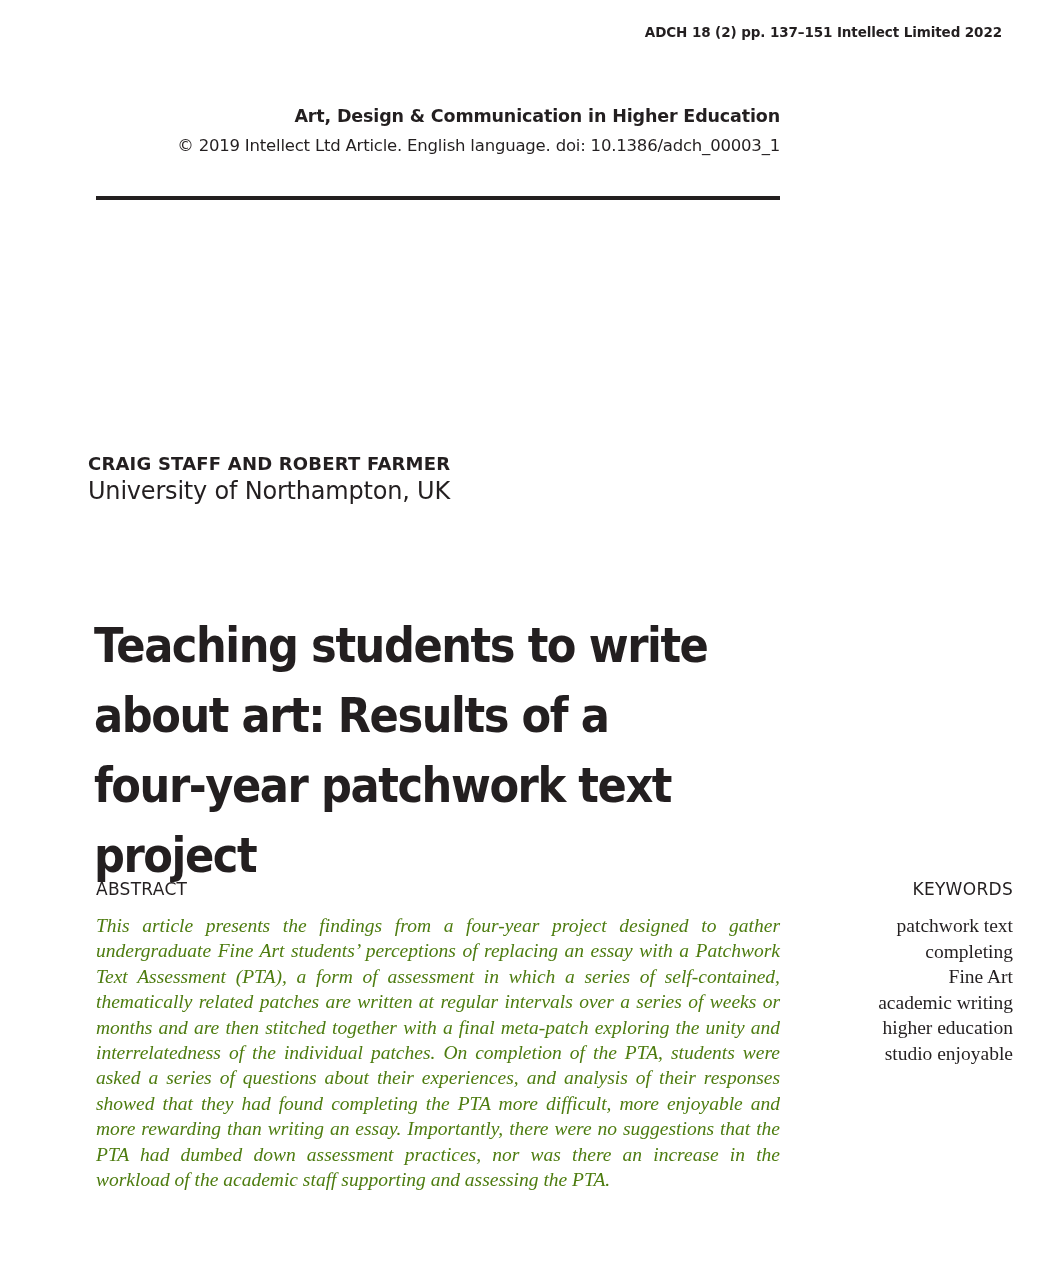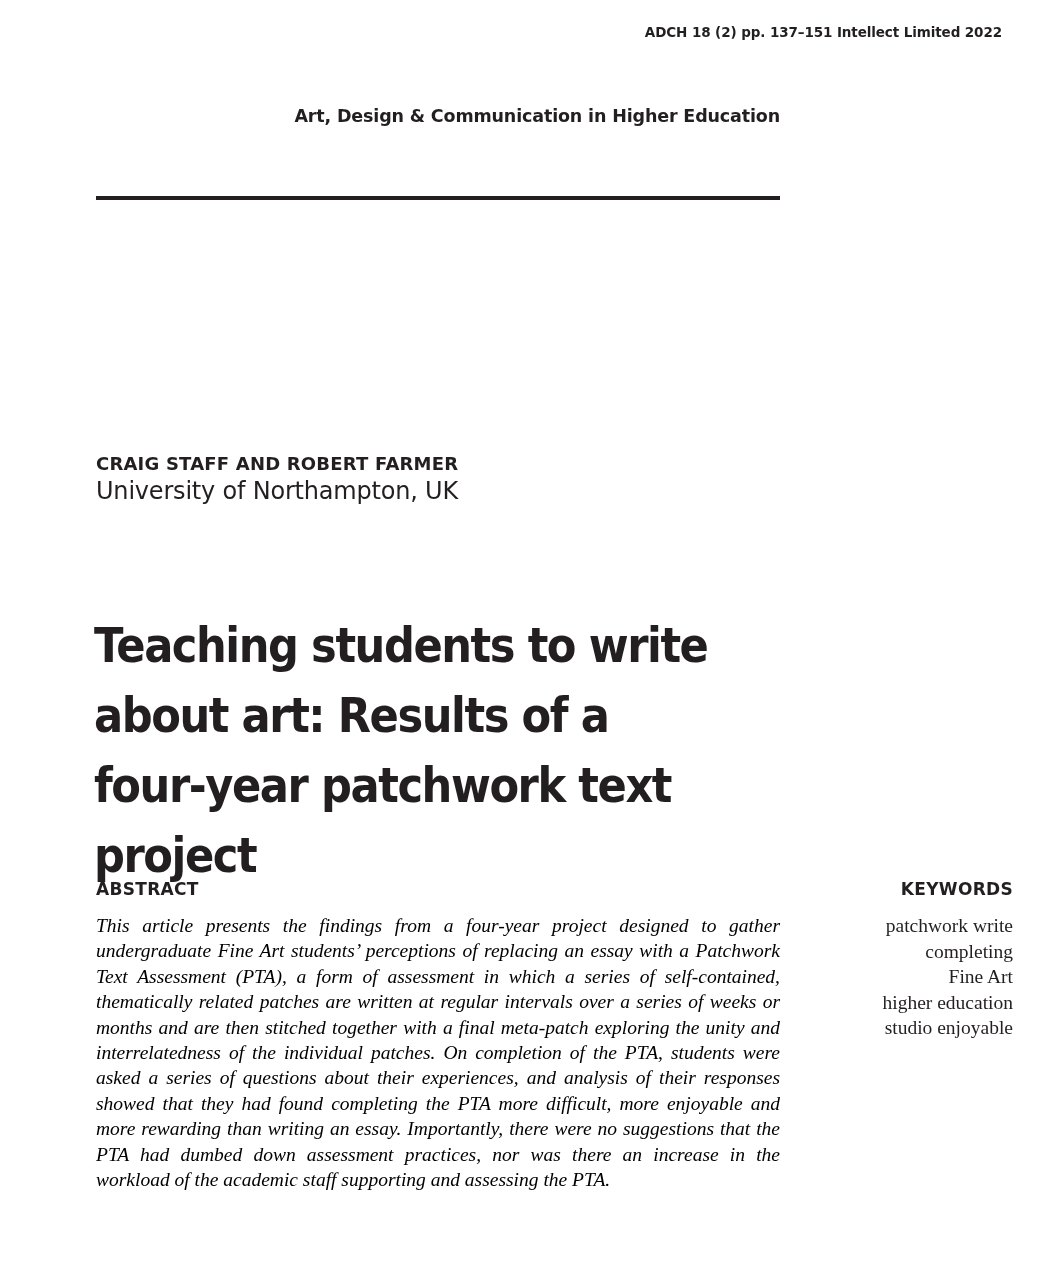--- a/index.html
+++ b/index.html
@@ -64,21 +64,21 @@
     left: 96px;
     top: 196px;
     width: 684px;
     height: 4px;
     background: #231f20;
   }
 
   
   .authors {
     position: absolute;
-    left: 96px;
+    left: 88px;
     top: 452px;
     width: 684px;
   }
   .author-names {
     font-family: "DejaVu Sans", sans-serif;
     font-size: 18px;
     font-weight: bold;
     letter-spacing: 0.2px;
     line-height: 24px;
     color: #231f20;
@@ -112,34 +112,34 @@
   
   .abstract-col {
     position: absolute;
     left: 96px;
     top: 878px;
     width: 684px;
   }
   .section-heading {
     font-family: "DejaVu Sans", sans-serif;
     font-size: 17px;
-    font-weight: bold;
+    font-weight: normal;
     letter-spacing: 0.3px;
     line-height: 22px;
     color: #231f20;
   }
   .abstract-body {
     margin-top: 13px;
     font-family: "Liberation Serif", "DejaVu Serif", serif;
     font-style: italic;
     font-size: 19.5px;
     line-height: 25.4px;
     text-align: justify;
     text-justify: inter-word;
-    color: #000000;
+    color: #4d7c0f;
     hyphens: manual;
   }
 
   
   .keywords-col {
     position: absolute;
     left: 803px;
     top: 878px;
     width: 210px;
     text-align: right;
@@ -157,40 +157,42 @@
 </style>
 </head>
 <body>
 
 <div class="page">
 
   <div class="running-head">ADCH 18 (2) pp. 137–151  Intellect Limited 2022</div>
 
   <div class="masthead">
     <div class="masthead-line">Art, Design &amp; Communication in Higher Education</div>
+    <div class="masthead-sub">© 2019 Intellect Ltd Article. English language. doi: 10.1386/adch_00003_1</div>
   </div>
 
   <div class="rule"></div>
 
   <div class="authors">
     <div class="author-names">CRAIG STAFF AND ROBERT FARMER</div>
     <div class="author-affil">University of Northampton, UK</div>
   </div>
 
   <h1 class="title">Teaching students to write about art: Results of a four-year patchwork text project</h1>
 
   <div class="abstract-col">
     <div class="section-heading">ABSTRACT</div>
     <div class="abstract-body">This article presents the findings from a four-year project designed to gather undergraduate Fine Art students’ perceptions of replacing an essay with a Patchwork Text Assessment (PTA), a form of assessment in which a series of self-contained, thematically related patches are written at regular intervals over a series of weeks or months and are then stitched together with a final meta-patch exploring the unity and interrelatedness of the individual patches. On completion of the PTA, students were asked a series of questions about their experiences, and analysis of their responses showed that they had found completing the PTA more difficult, more enjoyable and more rewarding than writing an essay. Importantly, there were no suggestions that the PTA had dumbed down assessment practices, nor was there an increase in the workload of the academic staff supporting and assessing the PTA.</div>
   </div>
 
   <div class="keywords-col">
     <div class="section-heading">KEYWORDS</div>
     <div class="keywords-list">
-        <div>patchwork write</div>
+        <div>patchwork text</div>
         <div>completing</div>
         <div>Fine Art</div>
+        <div>academic writing</div>
         <div>higher education</div>
         <div>studio enjoyable</div>
       </div>
   </div>
 
 </div>
 
 </body></html>

